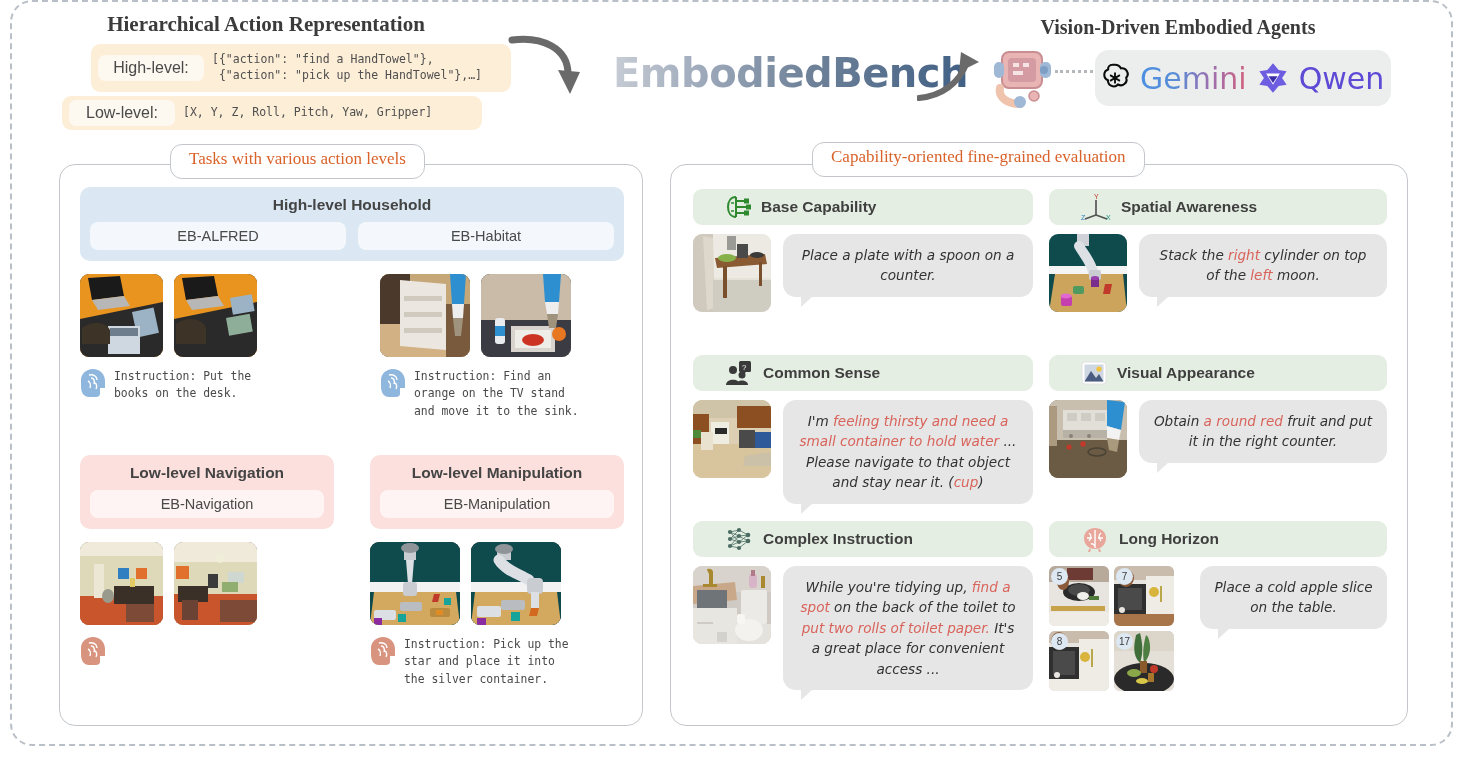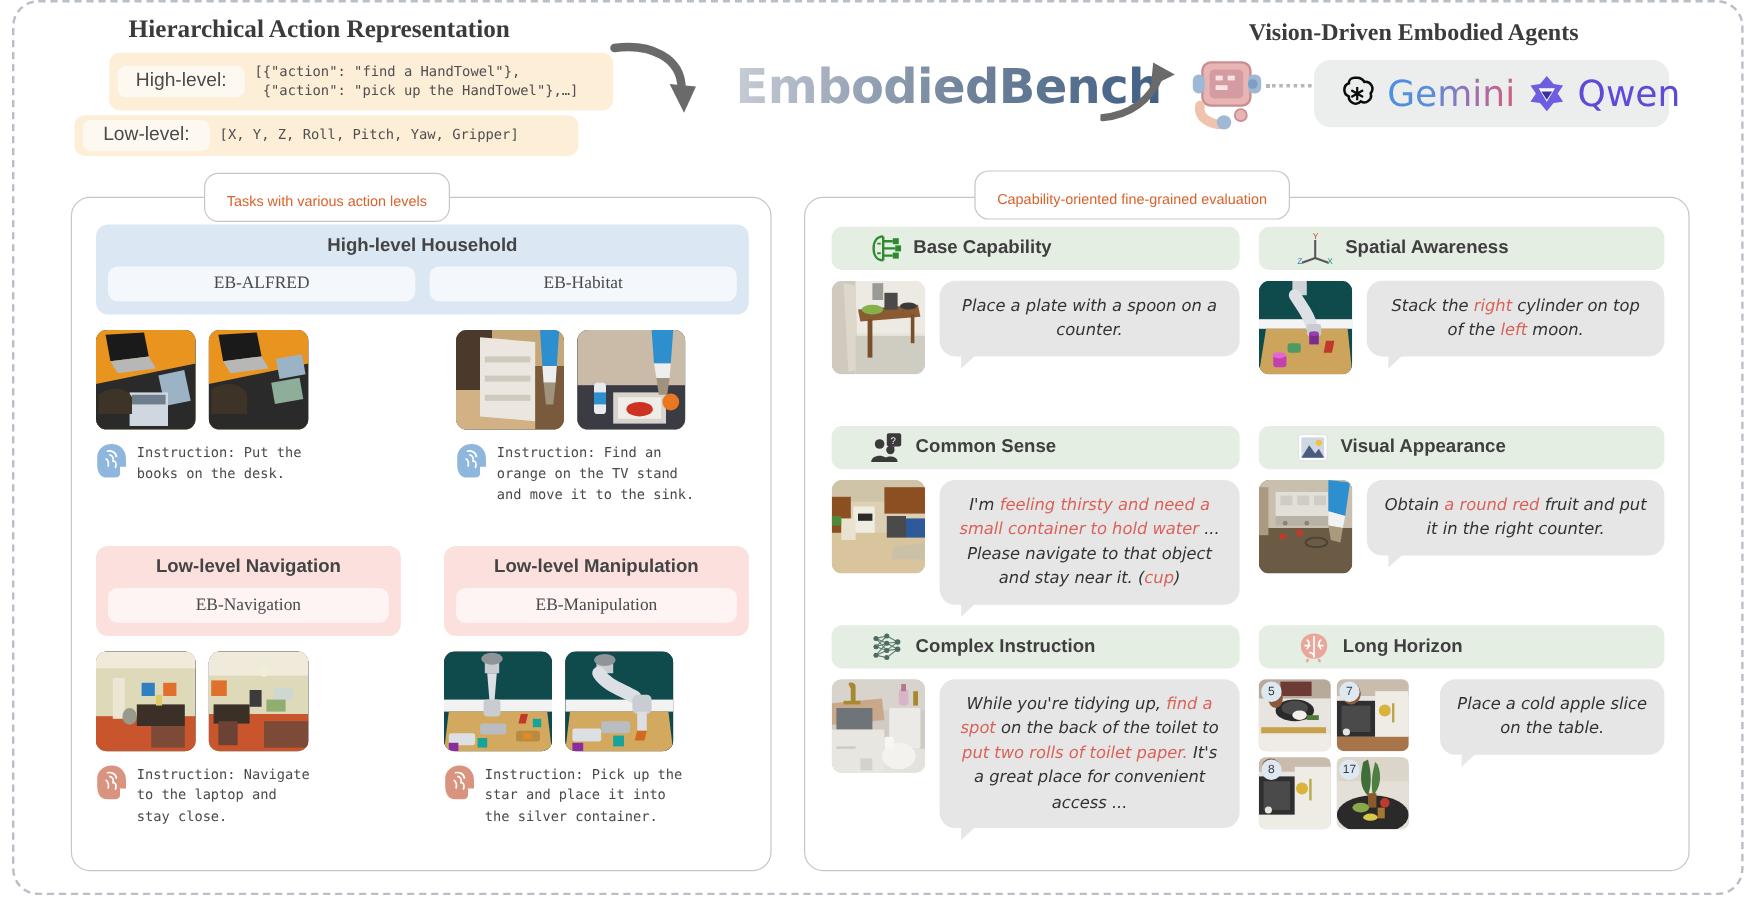--- a/index.html
+++ b/index.html
@@ -66,21 +66,21 @@
   .dotline {
     position: absolute; left: 1043px; top: 68px;
     width: 44px; height: 0;
     border-top: 3px dotted #b4b8bd;
   }
   .logo-pill {
     position: absolute; left: 1083px; top: 48px;
     width: 296px; height: 56px;
     background: #eceded; border-radius: 14px;
     display: flex; align-items: center; gap: 9px;
-    padding-left: 20px;
+    padding-left: 4px;
   }
   .gemini-word {
     font-size: 30px; font-family: "DejaVu Sans", sans-serif;
     background: linear-gradient(95deg,#4a90e2 0%,#5b8dd6 35%,#9b6fb0 65%,#d4607a 100%);
     -webkit-background-clip: text; background-clip: text;
     -webkit-text-fill-color: transparent; color: transparent;
   }
   .qwen-word {
     font-size: 30px; font-family: "DejaVu Sans", sans-serif;
     color: #5d4bd6;
@@ -92,40 +92,40 @@
     border: 1.6px solid #c3c7cb; border-radius: 16px;
     background: #fff;
   }
   #panel-left  { left: 47px;  top: 162px; width: 584px; height: 562px; }
   #panel-right { left: 658px; top: 162px; width: 738px; height: 562px; }
 
   .panel-tag {
     position: absolute; z-index: 4;
     background: #fff;
     border: 1.6px solid #c3c7cb; border-radius: 12px;
-    color: #d9622a; font-size: 12px;
-    padding: 16px 18px 9px; white-space: nowrap;
-    font-family: Liberation Sans, sans-serif;
+    color: #d9622a; font-size: 17px;
+    padding: 4px 18px 9px; white-space: nowrap;
+    font-family: Liberation Serif, serif;
   }
   #tag-left  { left: 158px; top: 142px; }
   #tag-right { left: 800px; top: 140px; }
 
   
   .group { position: absolute; }
   .group-band {
     border-radius: 10px;
     padding: 9px 10px 11px;
   }
   .band-blue { background: #dbe8f4; }
   .band-pink { background: #fbe0dd; }
   .band-title {
     text-align: center; font-size: 15.5px;
     font-weight: bold; color: #444; margin-bottom: 8px;
   }
-  .chip-row { display: flex; gap: 12px; font-family: Liberation Serif, serif; }
+  .chip-row { display: flex; gap: 12px; }
   .chip {
     flex: 1; background: #f4f7fb; border-radius: 8px;
     text-align: center; font-size: 14.5px; color: #4a4a4a;
     padding: 6px 2px;
   }
   .chip.solo { background: #fdf4f3; }
 
   .thumbs { display: flex; gap: 11px; margin-top: 13px; }
   .thumb {
     width: 83px; height: 83px; border-radius: 9px;
@@ -403,23 +403,20 @@
             </svg>
           </div>
         </div>
         <div class="instr-row">
           <span>
             <svg width="26" height="30" viewBox="0 0 26 30">
               <path d="M13 1 C20 1 25 6 25 13 L25 20 L20 20 L20 26 C20 28 18 29 16 29 L9 29 C4 29 1 25 1 18 L1 12 C1 6 6 1 13 1 Z" fill="#d9947f"></path>
               <path d="M9 7 C13 6 17 8 17 12 M11 10 C14 10 15 13 14 16 M8 13 C10 14 11 17 10 20 M15 15 C17 16 17 19 16 21" fill="none" stroke="#fff" stroke-width="1.4"></path>
             </svg>
           </span>
-          <div class="instr-text">Instruction: Navigate
-to the laptop and
-stay close.</div>
         </div>
       </div>
 
       <div style="width:254px;">
         <div class="group-band band-pink">
           <div class="band-title">Low-level Manipulation</div>
           <div class="chip-row">
             <div class="chip solo">EB-Manipulation</div>
           </div>
         </div>

